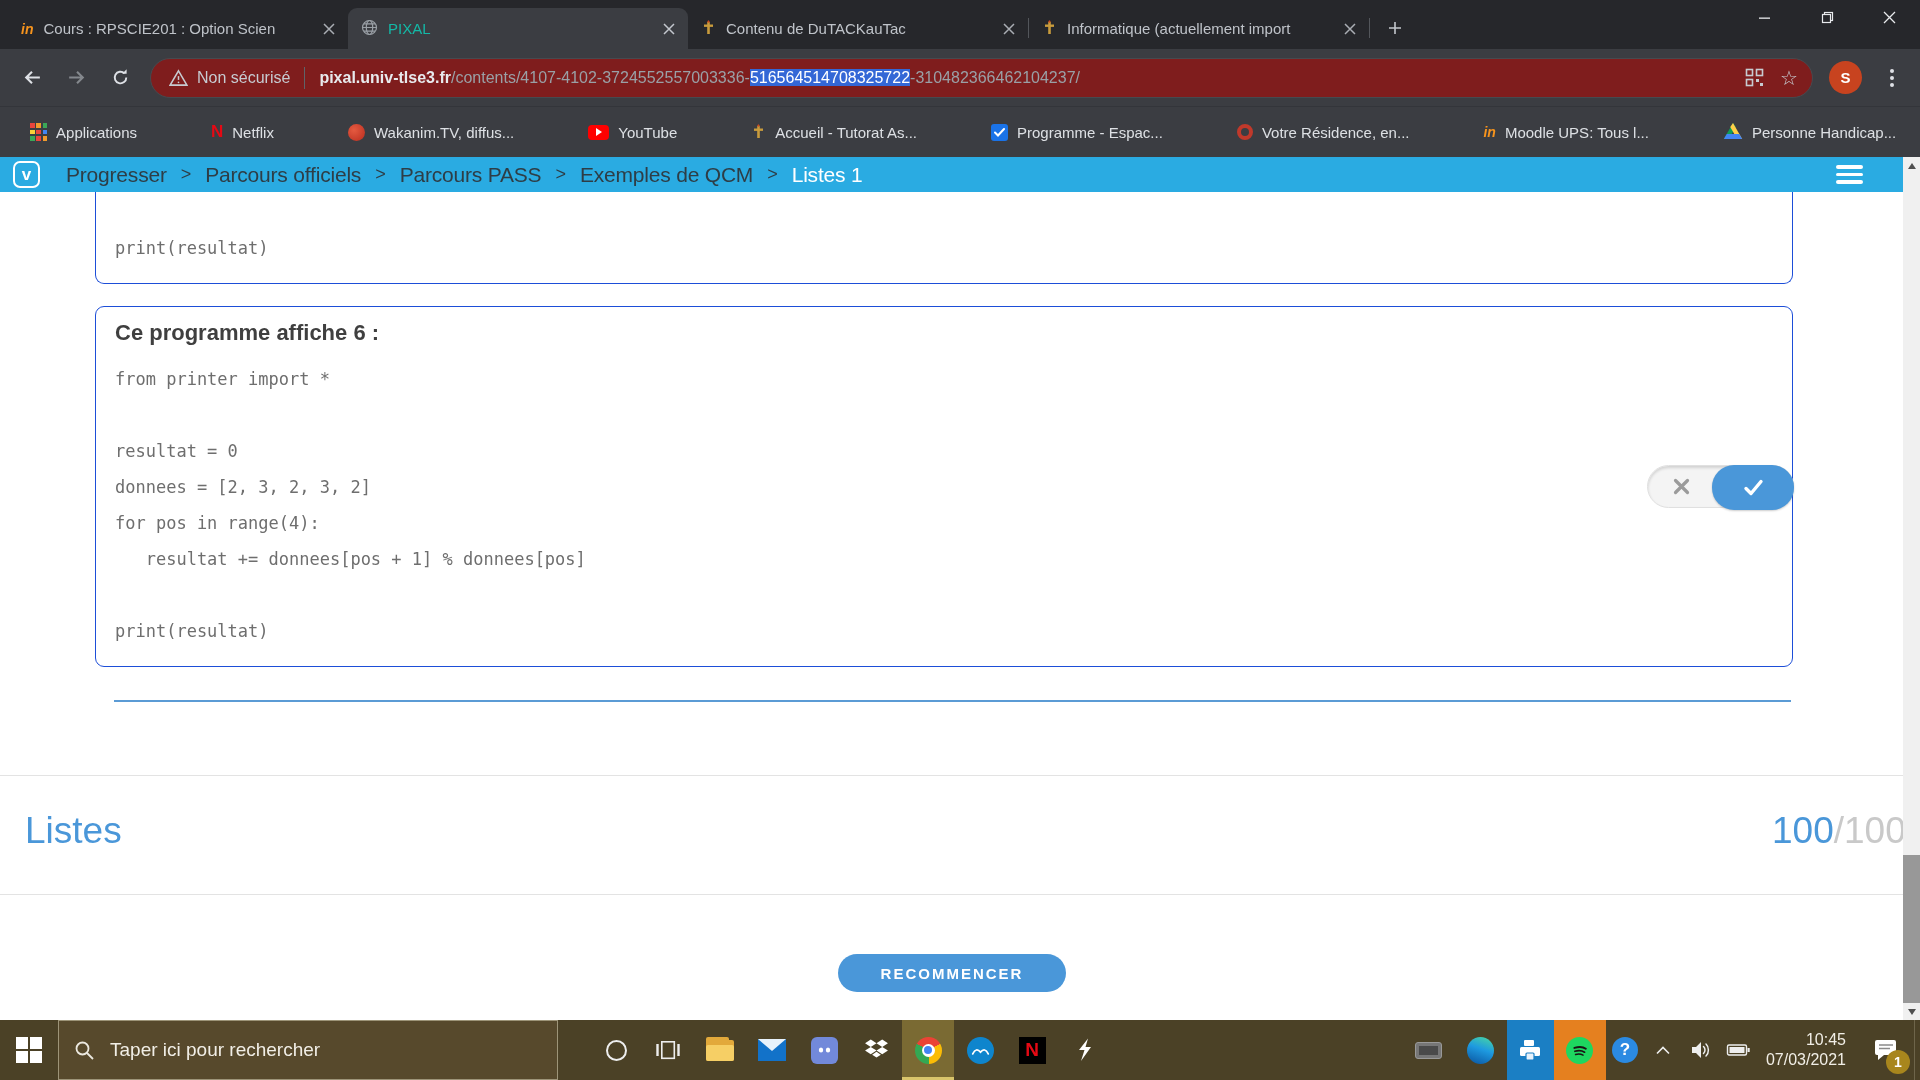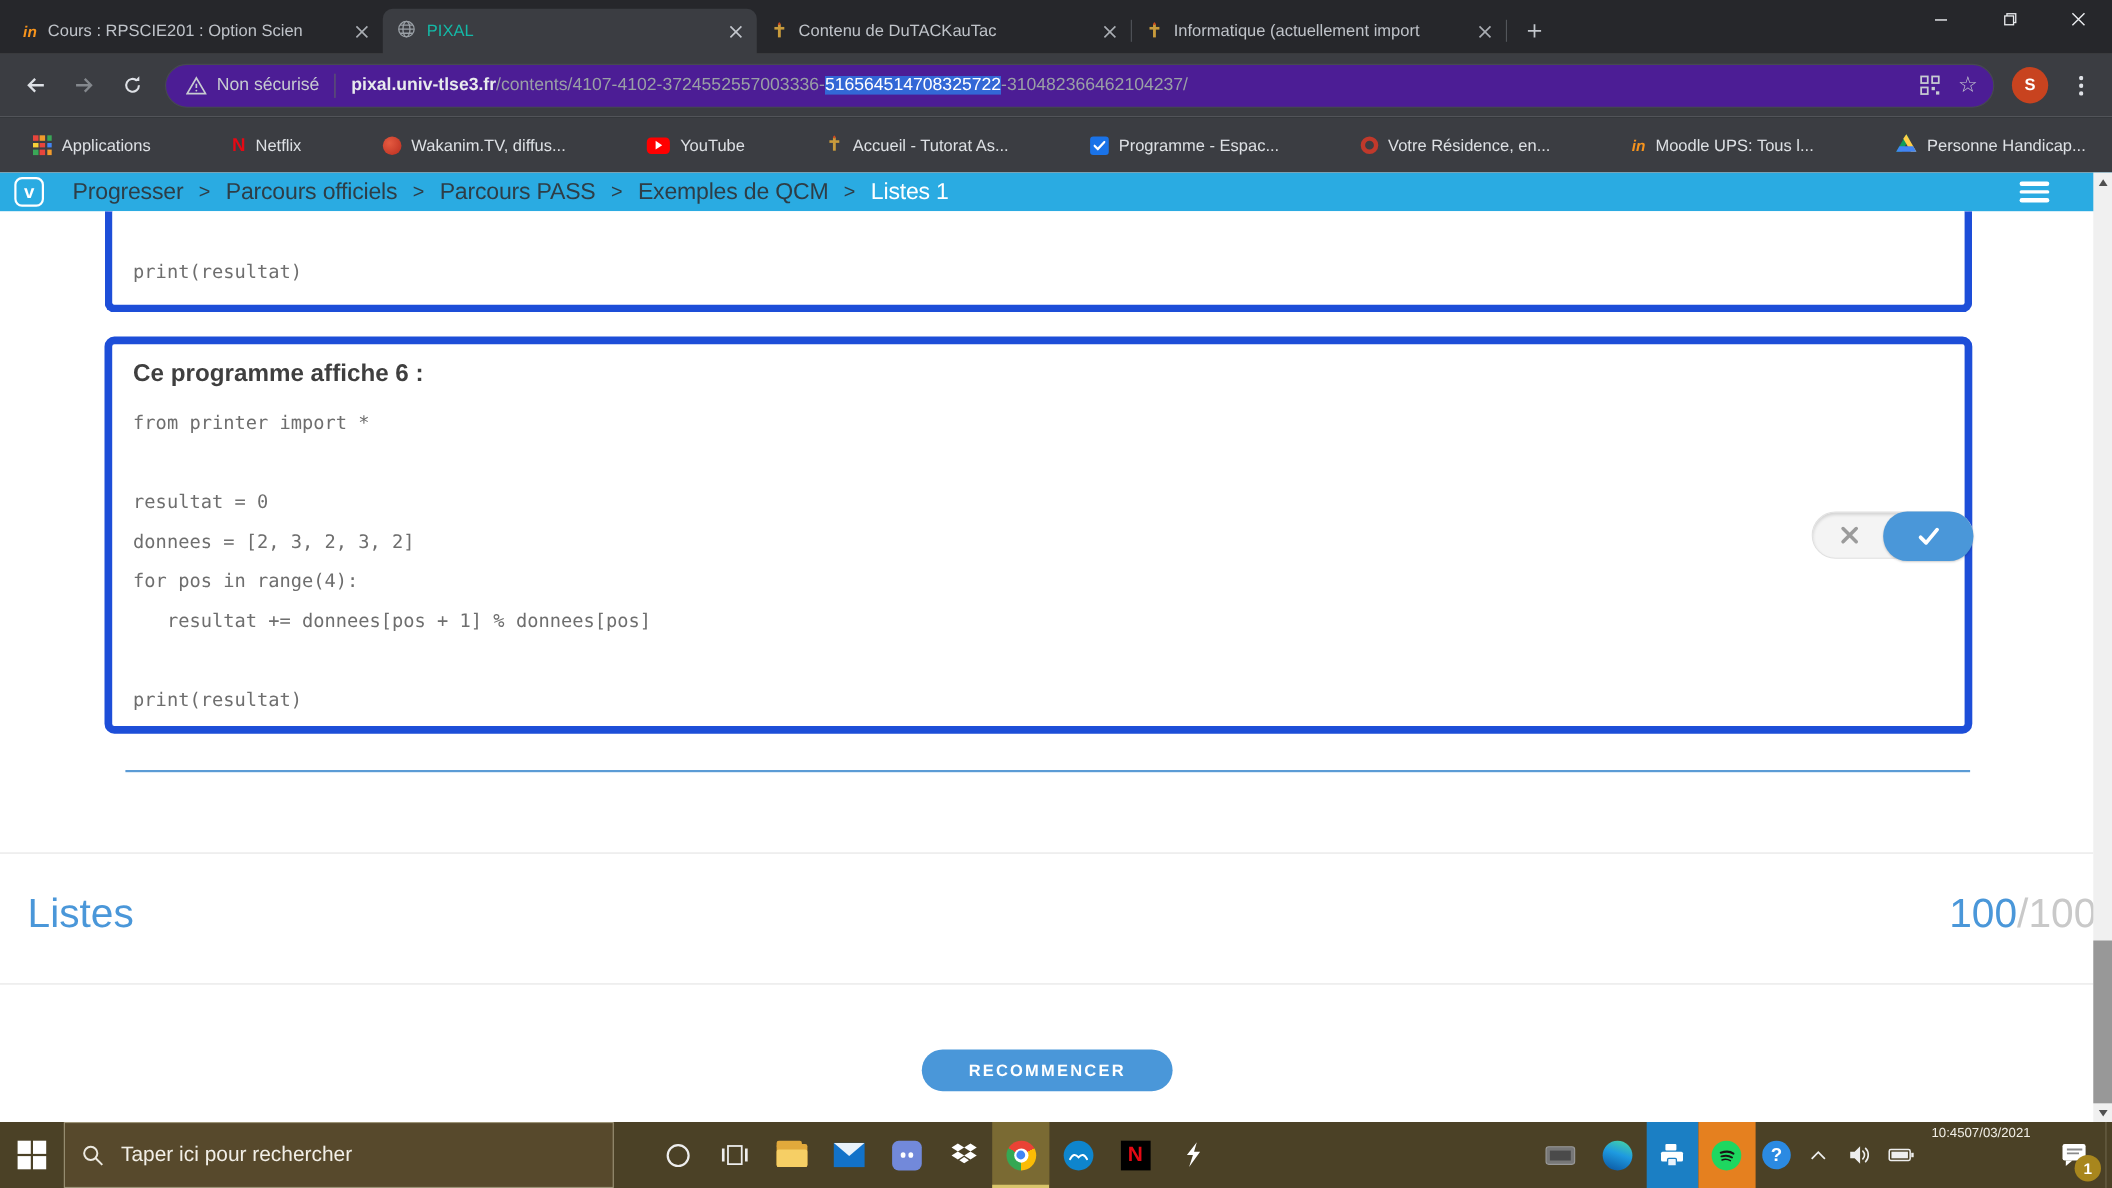--- a/index.html
+++ b/index.html
@@ -15,21 +15,21 @@
   .tab .ttl { flex: 1; white-space: nowrap; overflow: hidden; }
   .tab .closew { width: 18px; height: 18px; display: flex; align-items: center; justify-content: center; flex: none; }
   .tab-sep { width: 1px; height: 20px; background: #53565b; margin-bottom: 11px; flex: none; }
   .newtab { width: 30px; height: 30px; margin: 0 0 6px 10px; display: flex; align-items: center; justify-content: center;
             color: #c3c7cd; font-size: 23px; font-weight: 400; border-radius: 50%; }
   .wincontrols { position: absolute; right: 0; top: 0; display: flex; height: 35px; }
   .winbtn { width: 62px; display: flex; align-items: center; justify-content: center; }
   
   .toolbar { height: 57px; background: #3b3d42; display: flex; align-items: center; padding: 0 8px 0 12px; gap: 4px; }
   .navbtn { width: 40px; height: 40px; display: flex; align-items: center; justify-content: center; flex: none; border-radius: 50%; }
-  .urlpill { flex: 1; height: 40px; background: #4c1d95; border-radius: 20px; display: flex; align-items: center;
+  .urlpill { flex: 1; height: 40px; background: #7f1d1d; border-radius: 20px; display: flex; align-items: center;
              padding: 0 14px 0 18px; margin: 0 6px; min-width: 0; border: 1px solid #464a4f; }
   .sec { display: flex; align-items: center; gap: 9px; color: #c7cbd1; font-size: 16px; flex: none; }
   .pill-div { width: 1px; height: 22px; background: #5f6368; margin: 0 14px; flex: none; }
   .url { font-size: 16px; color: #9aa0a6; white-space: nowrap; overflow: hidden; flex: 1; }
   .url .domain { color: #e8eaed; font-weight: bold; text-align: center; }
   .url .sel { background: #3367d6; color: #fff; }
   .pillicons { display: flex; align-items: center; gap: 16px; margin-left: auto; flex: none; padding-left: 10px; }
   .star { color: #c7cbd1; font-size: 20px; line-height: 1; }
   .avatar { width: 33px; height: 33px; border-radius: 50%; background: #c8431f; color: #fff; font-weight: bold;
             font-size: 15px; display: flex; align-items: center; justify-content: center; flex: none; margin: 0 6px; }
@@ -50,21 +50,21 @@
   .viewport { position: absolute; top: 157px; left: 0; width: 1920px; height: 863px; background: #fff; }
   .crumbbar { height: 35px; background: #2aabe2; display: flex; align-items: center; padding: 0 13px; }
   .crumb-logo { width: 27px; height: 27px; border: 2.5px solid #fff; border-radius: 7px; color: #fff; font-weight: bold;
                 font-size: 17px; display: flex; align-items: center; justify-content: center; flex: none; margin-right: 26px; }
   .crumb { color: #2e3d46; font-size: 21px; letter-spacing: -0.2px; }
   .crumb.current { color: #fff; }
   .crumb-sep { color: #2e3d46; font-size: 18px; margin: 0 14px; }
   .hamburger { margin-left: auto; margin-right: 44px; display: flex; flex-direction: column; gap: 4px; }
   .hamburger b { width: 27px; height: 3.5px; background: #fff; border-radius: 2px; }
   .content { position: absolute; top: 35px; left: 0; width: 1920px; height: 828px; }
-  .qbox { position: absolute; left: 95px; width: 1698px; border: 7px solid #1d4ed8; border-radius: 9px; background: #fff; }
+  .qbox { position: absolute; left: 95px; width: 1698px; border: 1px solid #1d4ed8; border-radius: 9px; background: #fff; }
   .qbox.cut { top: 0; height: 92px; border-top: none; border-radius: 0 0 9px 9px; }
   .qbox.cut pre { margin: 46px 0 0 19px; font-family: "DejaVu Sans Mono", "Liberation Mono", monospace; font-size: 17px; color: #6e6e6e; }
   .qbox.full { top: 114px; height: 361px; }
   .qtitle { margin: 13px 0 0 19px; font-size: 22px; font-weight: bold; color: #3f3f3f; }
   .qcode { margin: 15px 0 0 19px; font-family: "DejaVu Sans Mono", "Liberation Mono", monospace; font-size: 17px;
            line-height: 36px; color: #6e6e6e; white-space: pre; }
   .toggle { position: absolute; top: 273px; left: 1647px; width: 147px; height: 43px; background: #f4f4f4;
             border: 1px solid #e0e0e0; border-radius: 22px; box-shadow: inset 0 2px 3px rgba(0,0,0,.14); z-index: 2; }
   .toggle .no { position: absolute; left: 0; top: 0; width: 66px; height: 100%; display: flex; align-items: center; justify-content: center; }
   .toggle .yes { position: absolute; right: -1px; top: -1px; width: 82px; height: 45px; background: #4a97d9; border-radius: 22px;
@@ -92,21 +92,21 @@
   .winlogo span { width: 12px; height: 12px; background: #fff; }
   .tb-search { width: 500px; background: #57492c; border: 1px solid #9d9478; display: flex; align-items: center;
                gap: 15px; padding-left: 15px; font-size: 19px; color: #f1eee6; flex: none; }
   .tb-app { width: 52px; display: flex; align-items: center; justify-content: center; flex: none; position: relative; }
   .tb-app.first { margin-left: 32px; }
   .chrome-active { background: #7a6a33; box-shadow: inset 0 -3px 0 #d9c56b; }
   .spotify-active { background: #e5801f; }
   .fax-active { background: #1b7fc4; width: 47px; }
   .tb-right { margin-left: auto; display: flex; align-items: stretch; }
   .tb-tray { width: 38px; display: flex; align-items: center; justify-content: center; flex: none; }
-  .tb-clock { display: flex; flex-direction: row; justify-content: center; text-align: right; font-size: 12px;
+  .tb-clock { display: flex; flex-direction: column; justify-content: center; text-align: right; font-size: 16px;
               line-height: 20px; padding: 0 12px 0 8px; white-space: nowrap; }
   .tb-notif { width: 56px; display: flex; align-items: center; justify-content: center; position: relative; flex: none; }
   .notif-badge { position: absolute; right: 4px; bottom: 6px; width: 24px; height: 24px; border-radius: 50%;
                  background: #a8861d; color: #fff; font-size: 14px; font-weight: bold; display: flex; align-items: center; justify-content: center; }
   .tb-sliver { width: 6px; border-left: 1px solid #6e654a; flex: none; }
   
   .folder { position: relative; width: 28px; height: 21px; }
   .folder .back { position: absolute; inset: 0; background: #e2a93b; border-radius: 2px; }
   .folder .tab { position: absolute; top: -3px; left: 0; width: 12px; height: 5px; background: #e2a93b; border-radius: 2px 2px 0 0; }
   .folder .front { position: absolute; left: 0; right: 0; bottom: 0; height: 16px; background: #f6cf65; border-radius: 2px; }

